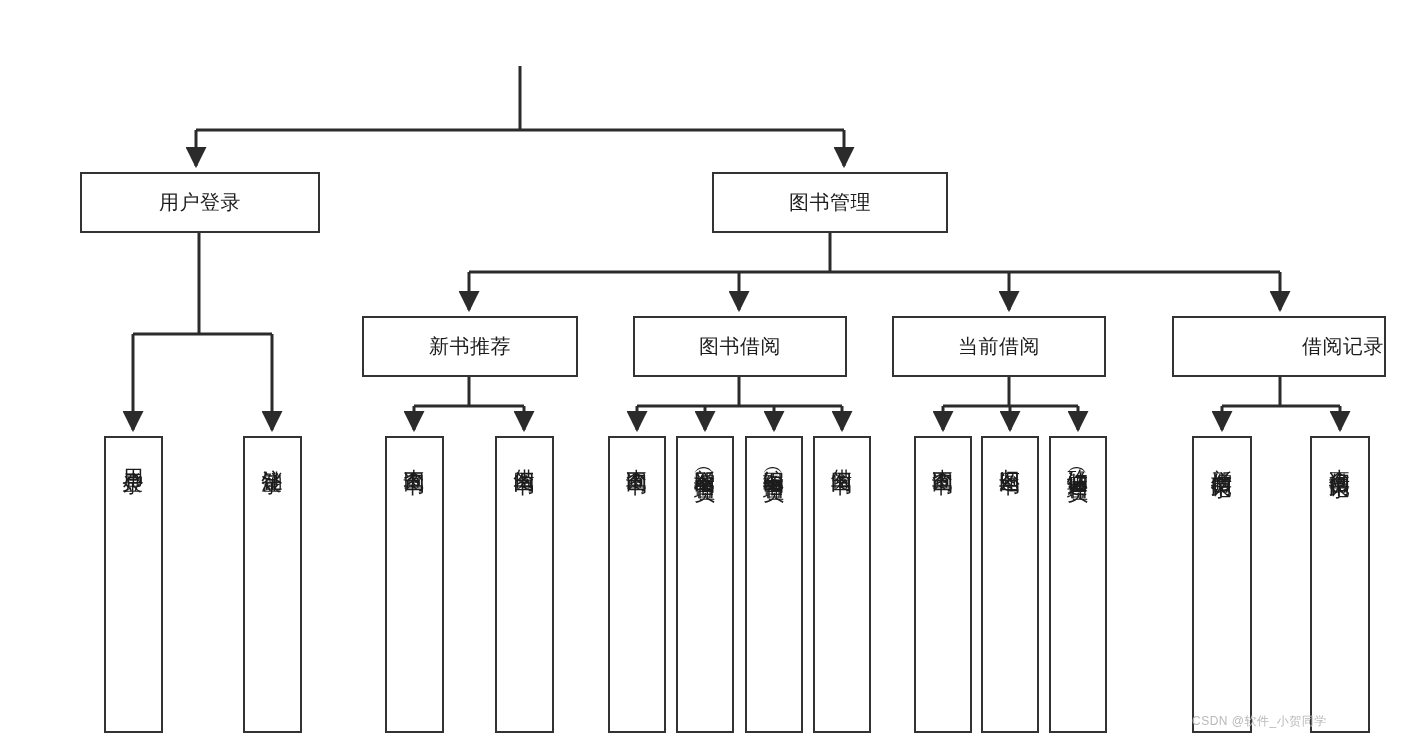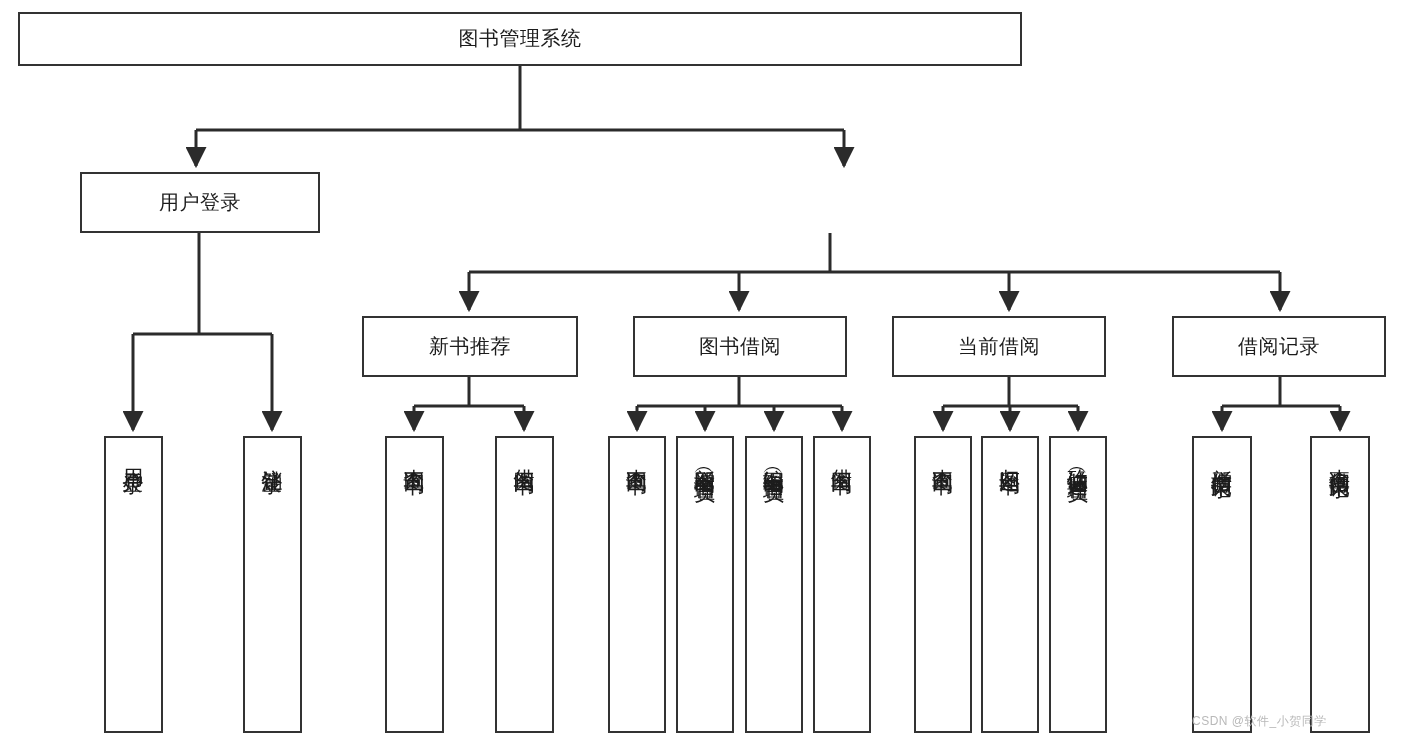--- a/index.html
+++ b/index.html
@@ -112,38 +112,38 @@
       <path d="M 1010 406 L 1010 430" marker-end="url(#arrow)"></path>
       <path d="M 1078 406 L 1078 430" marker-end="url(#arrow)"></path>
 
       <path d="M 1280 377 L 1280 406"></path>
       <path d="M 1222 406 L 1340 406"></path>
       <path d="M 1222 406 L 1222 430" marker-end="url(#arrow)"></path>
       <path d="M 1340 406 L 1340 430" marker-end="url(#arrow)"></path>
     </g>
   </svg>
 
-  <div class="node" style="left:18px; top:12px; width:1004px; height:54px;">
-    <span class="node-label">图书管理系统</span>
-  </div>
 
   <div class="node" style="left:80px; top:172px; width:240px; height:61px;">
     <span class="node-label">用户登录</span>
+  </div>
+  <div class="node" style="left:712px; top:172px; width:236px; height:61px;">
+    <span class="node-label">图书管理</span>
   </div>
 
   <div class="node" style="left:362px; top:316px; width:216px; height:61px;">
     <span class="node-label">新书推荐</span>
   </div>
   <div class="node" style="left:633px; top:316px; width:214px; height:61px;">
     <span class="node-label">图书借阅</span>
   </div>
   <div class="node" style="left:892px; top:316px; width:214px; height:61px;">
     <span class="node-label">当前借阅</span>
   </div>
-  <div class="node" style="left:1172px; top:316px; width:214px; height:61px;">
+  <div class="node" style="left:1172px; top:316px; width:214px; height:61px;justify-content:flex-end;">
     <span class="node-label">借阅记录</span>
   </div>
 
   <div class="node vertical" style="left:104px; top:436px; width:59px; height:297px;">
     <span class="node-label">用户登录</span>
   </div>
   <div class="node vertical" style="left:243px; top:436px; width:59px; height:297px;">
     <span class="node-label">注销登录</span>
   </div>
 

